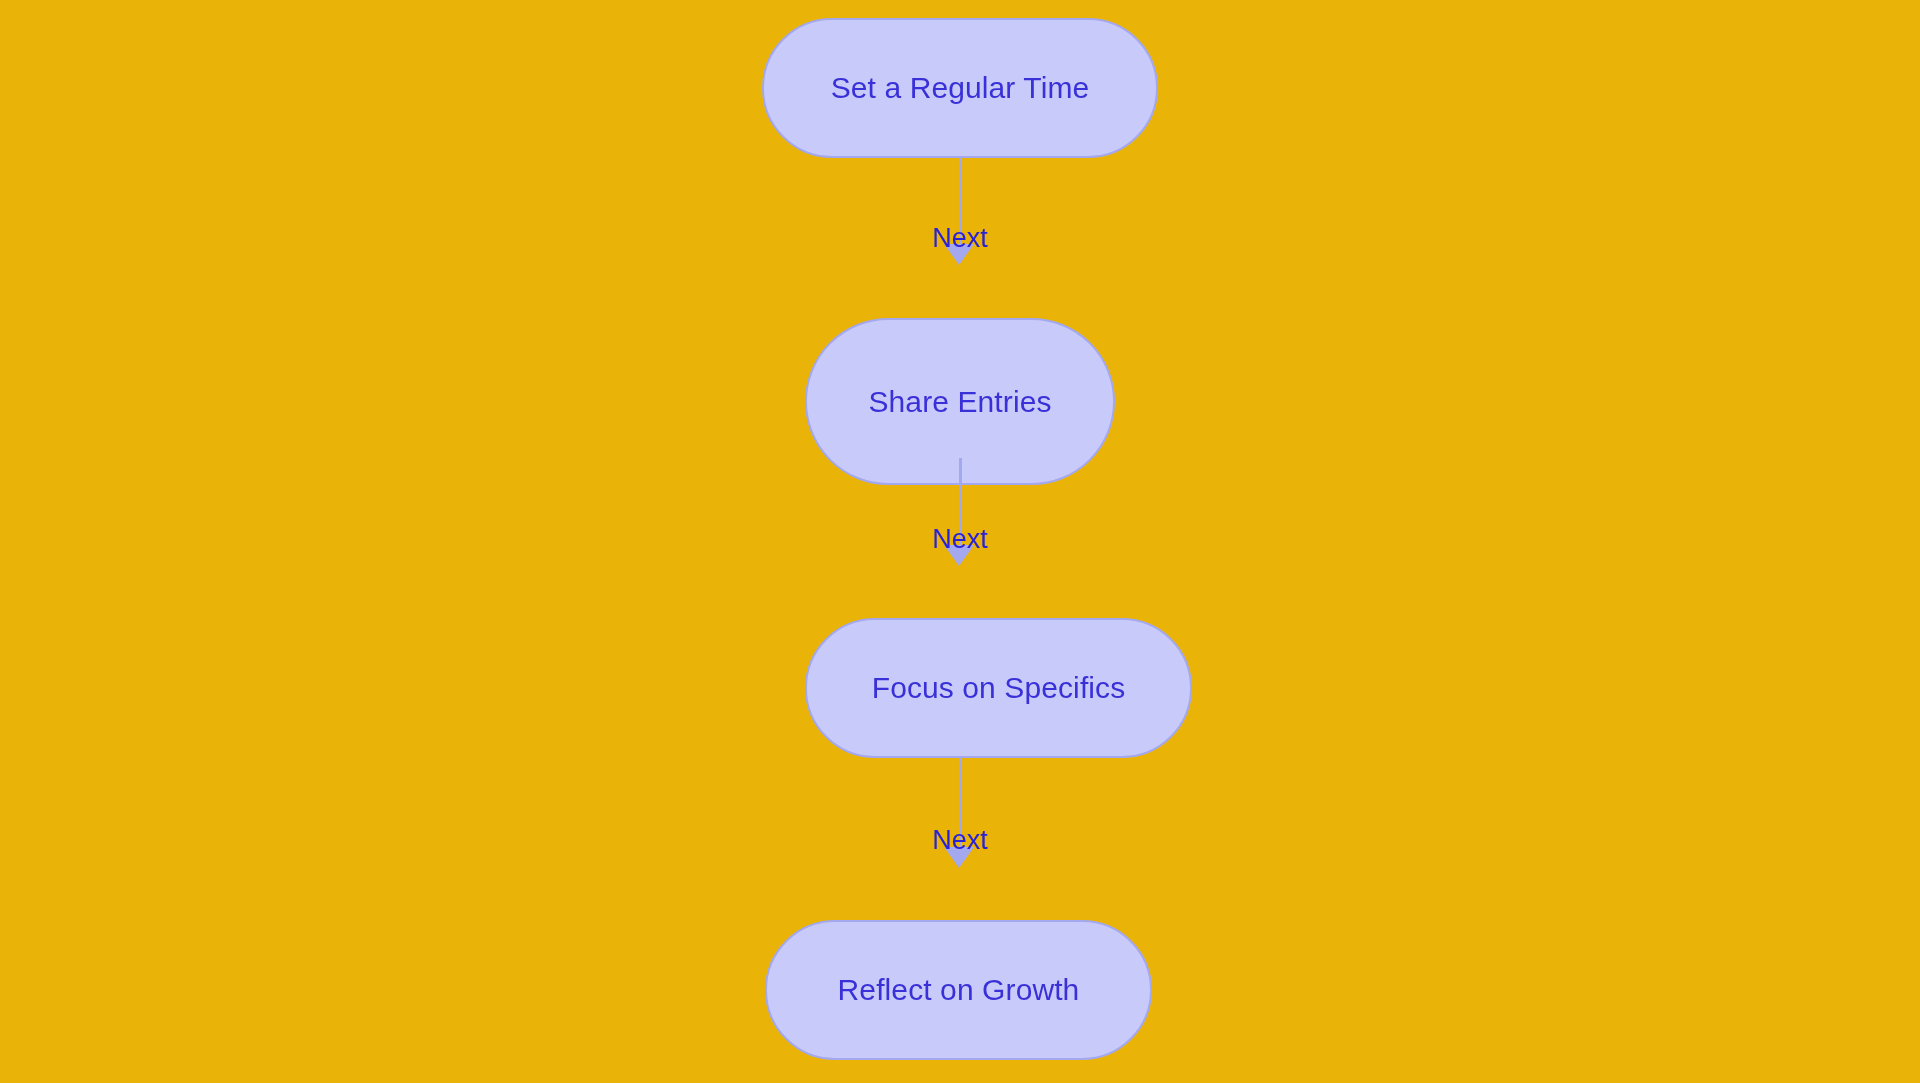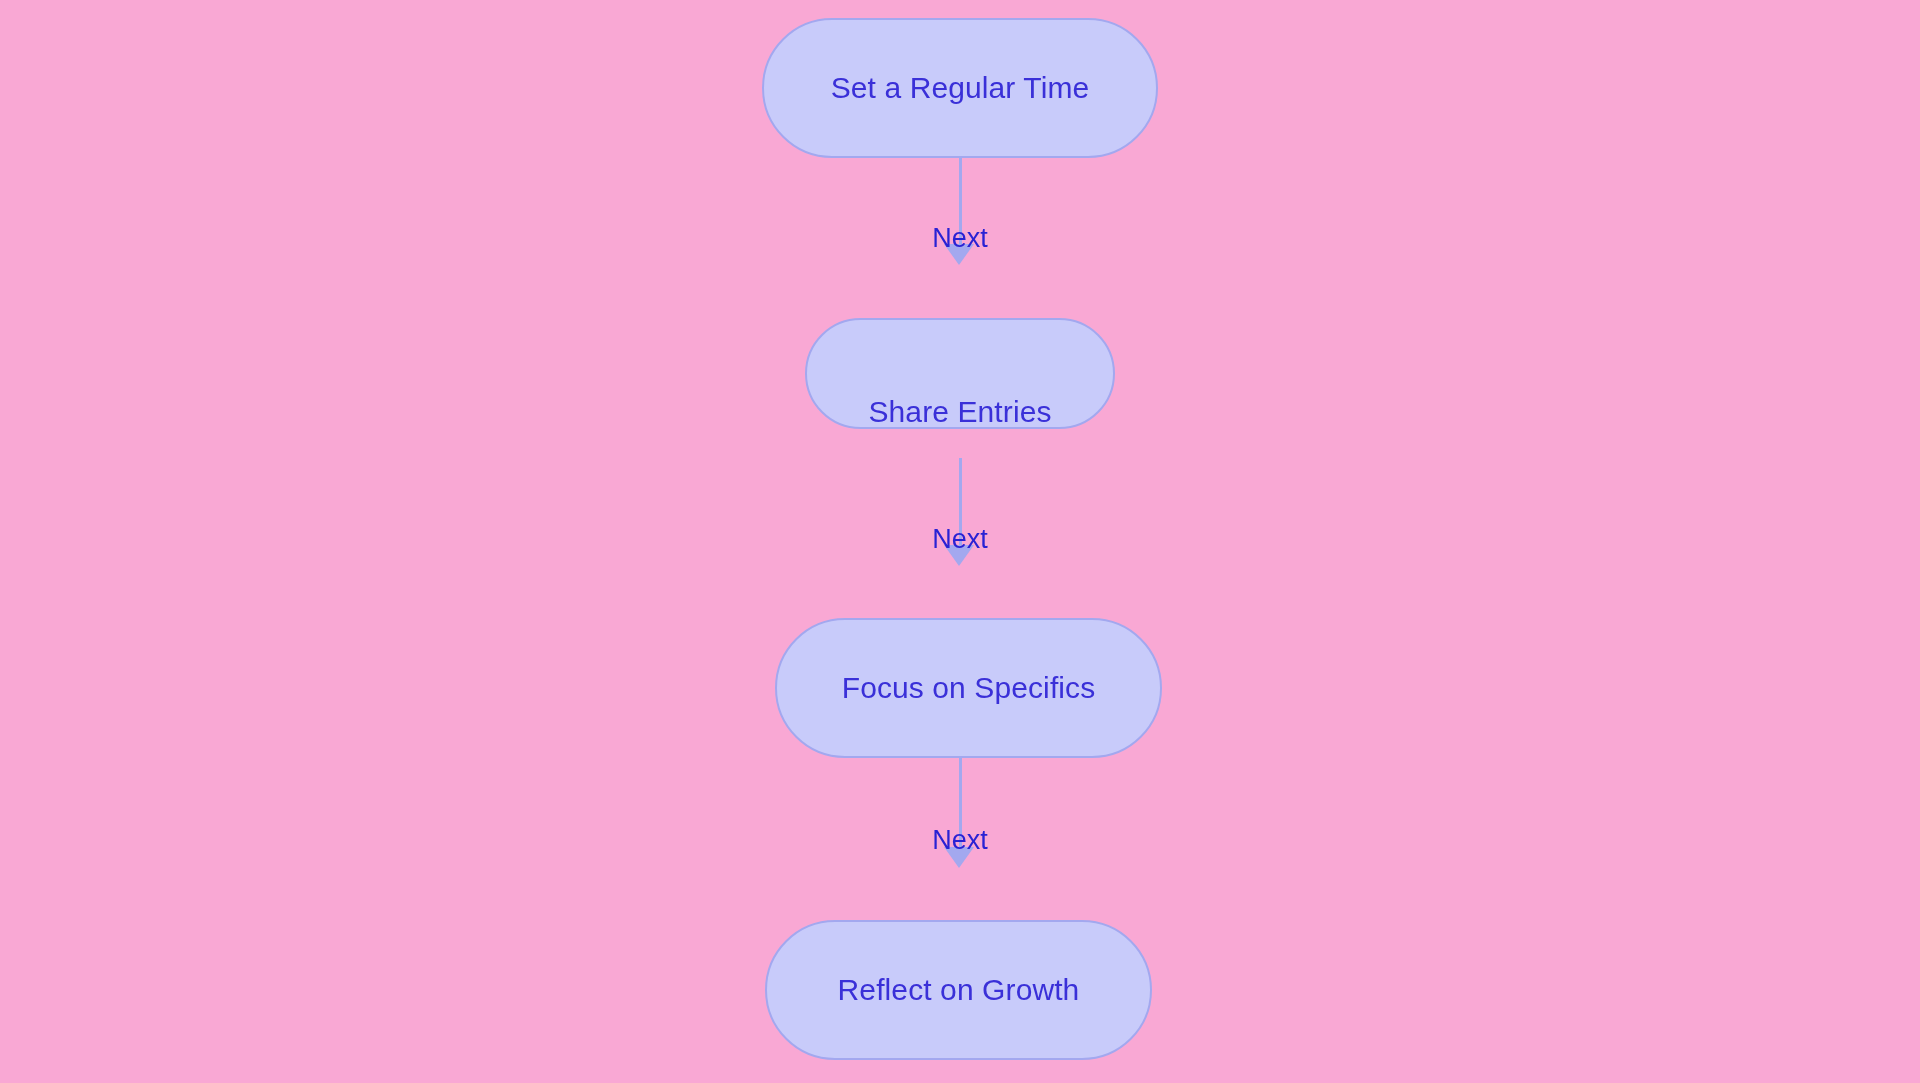--- a/index.html
+++ b/index.html
@@ -11,21 +11,21 @@
   body {
     width: 1920px;
     height: 1083px;
     overflow: hidden;
     font-family: "Liberation Sans", "DejaVu Sans", sans-serif;
   }
   #canvas {
     position: relative;
     width: 1920px;
     height: 1083px;
-    background: #f9a8d4;
+    background: #eab308;
   }
   .node {
     position: absolute;
     box-sizing: border-box;
     display: flex;
     align-items: center;
     justify-content: center;
     background: #c8cbfa;
     border: 2px solid #a3a8ef;
     border-radius: 999px;
@@ -72,29 +72,29 @@
 <div id="canvas">
 
   <div class="node" id="node-1" style="left:762px; top:18px; width:396px; height:140px;">
     <span class="node-label">Set a Regular Time</span>
   </div>
 
   <div class="edge-line" id="edge-1-line" style="left:958.5px; top:158px; height:86px;"></div>
   <div class="edge-head" id="edge-1-head" style="left:944px; top:244px;"></div>
   <div class="edge-label" id="edge-1-label" style="left:960px; top:238px;">Next</div>
 
-  <div class="node" id="node-2" style="left:805px; top:318px; width:310px; height:111px;align-items:flex-end;">
+  <div class="node" id="node-2" style="left:805px; top:318px; width:310px; height:167px;">
     <span class="node-label">Share Entries</span>
   </div>
 
   <div class="edge-line" id="edge-2-line" style="left:958.5px; top:458px; height:87px;"></div>
   <div class="edge-head" id="edge-2-head" style="left:944px; top:545px;"></div>
   <div class="edge-label" id="edge-2-label" style="left:960px; top:539px;">Next</div>
 
-  <div class="node" id="node-3" style="left:775px; top:618px; width:387px; height:140px;">
+  <div class="node" id="node-3" style="left:805px; top:618px; width:387px; height:140px;">
     <span class="node-label">Focus on Specifics</span>
   </div>
 
   <div class="edge-line" id="edge-3-line" style="left:958.5px; top:758px; height:89px;"></div>
   <div class="edge-head" id="edge-3-head" style="left:944px; top:847px;"></div>
   <div class="edge-label" id="edge-3-label" style="left:960px; top:840px;">Next</div>
 
   <div class="node" id="node-4" style="left:765px; top:920px; width:387px; height:140px;">
     <span class="node-label">Reflect on Growth</span>
   </div>

